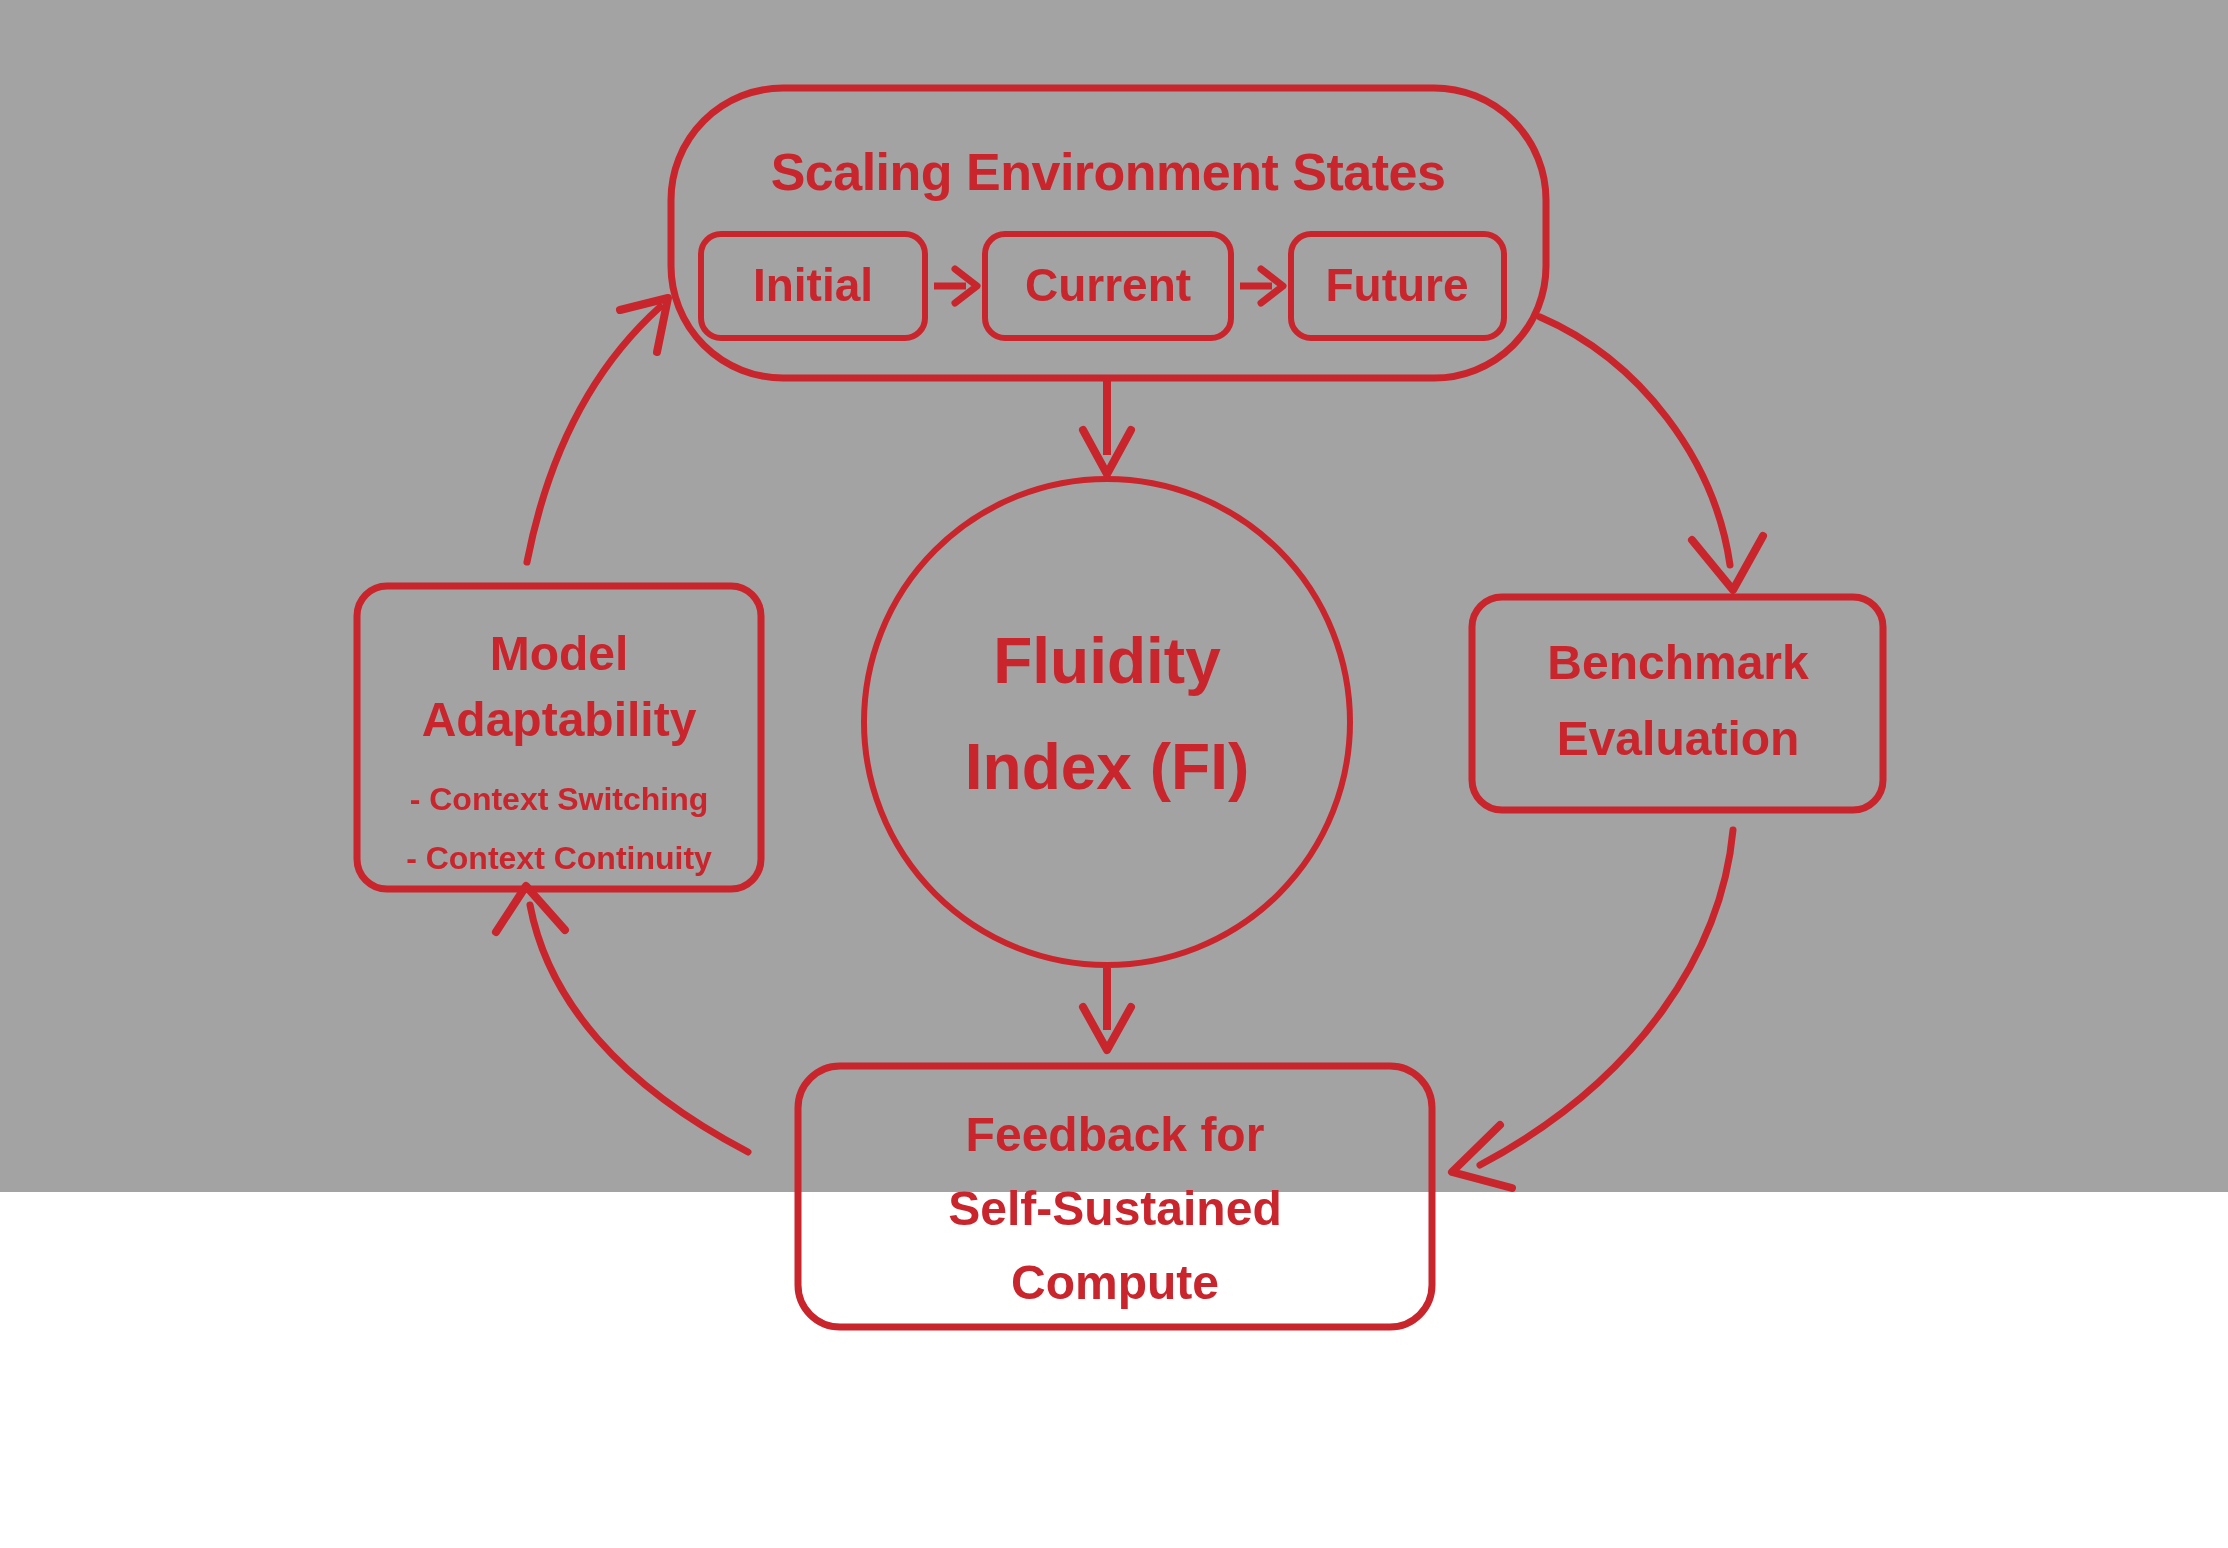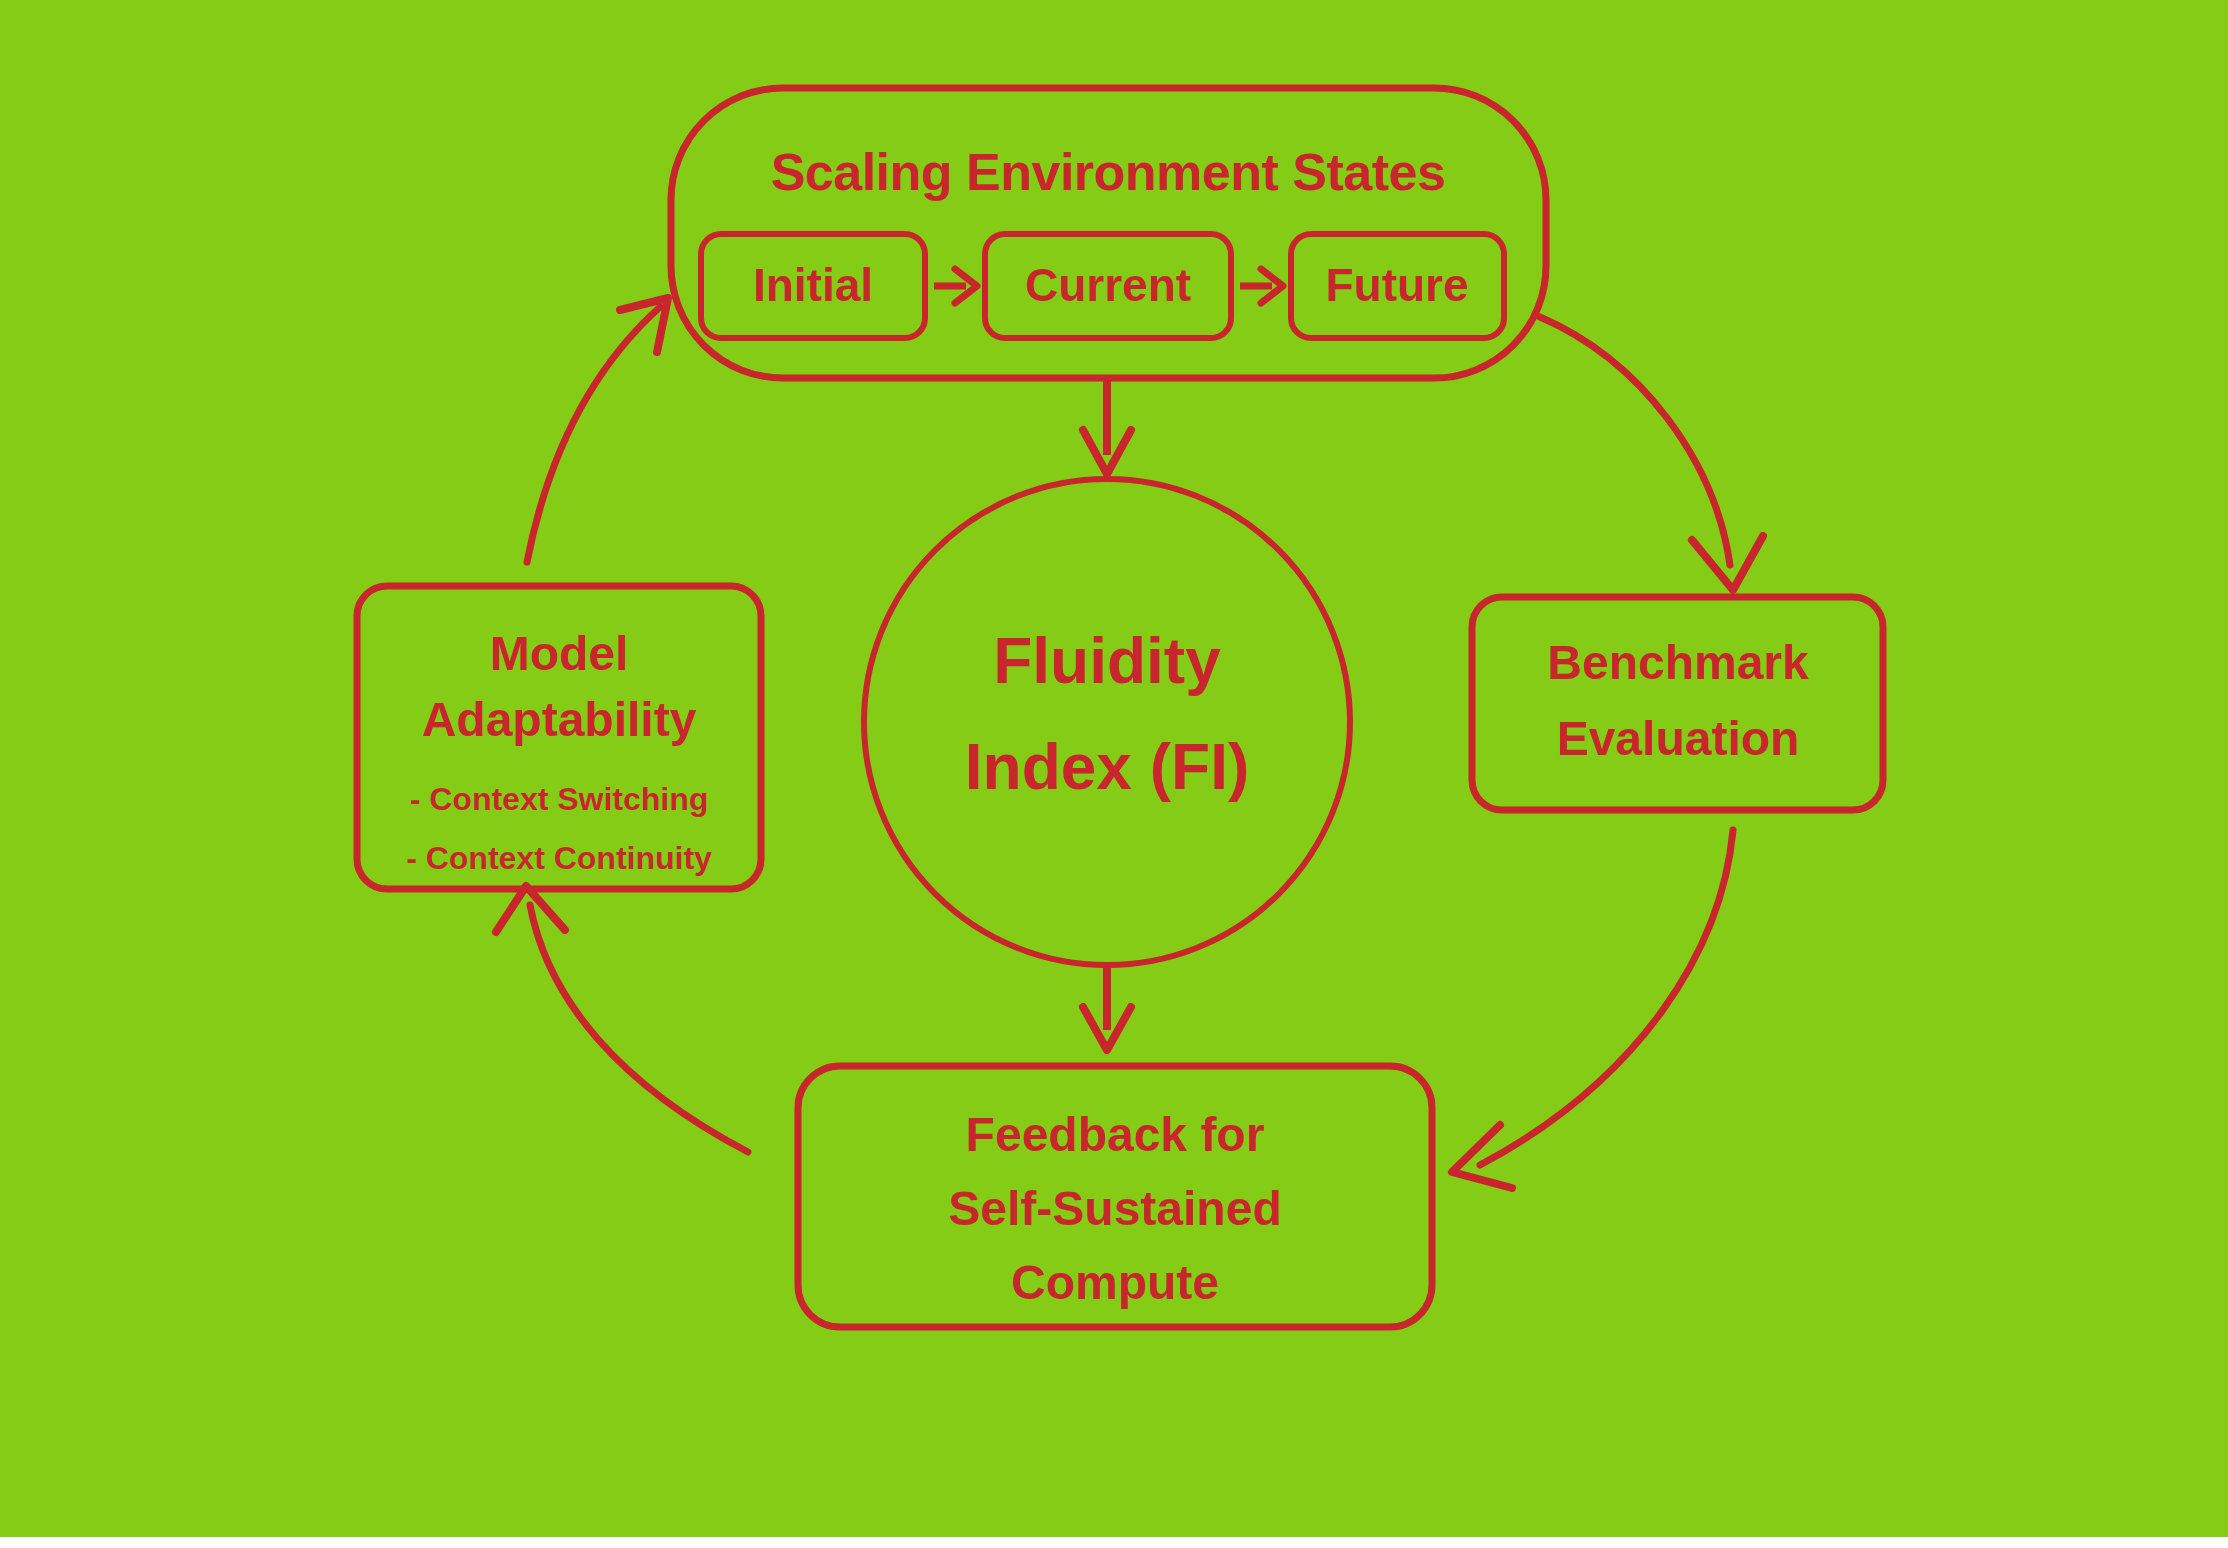--- a/index.html
+++ b/index.html
@@ -9,22 +9,22 @@
   }
   body {
     width: 2228px;
     height: 1548px;
     overflow: hidden;
     font-family: "Liberation Sans", sans-serif;
   }
   #diagram-root {
     position: relative;
     width: 2228px;
-    height: 1537px;
-    background: #84cc16;
+    height: 1192px;
+    background: #a3a3a3;
   }
   svg#diagram-svg {
     position: absolute;
     left: 0;
     top: 0;
     width: 2228px;
     height: 1548px;
     display: block;
   }
   .node-shape {

